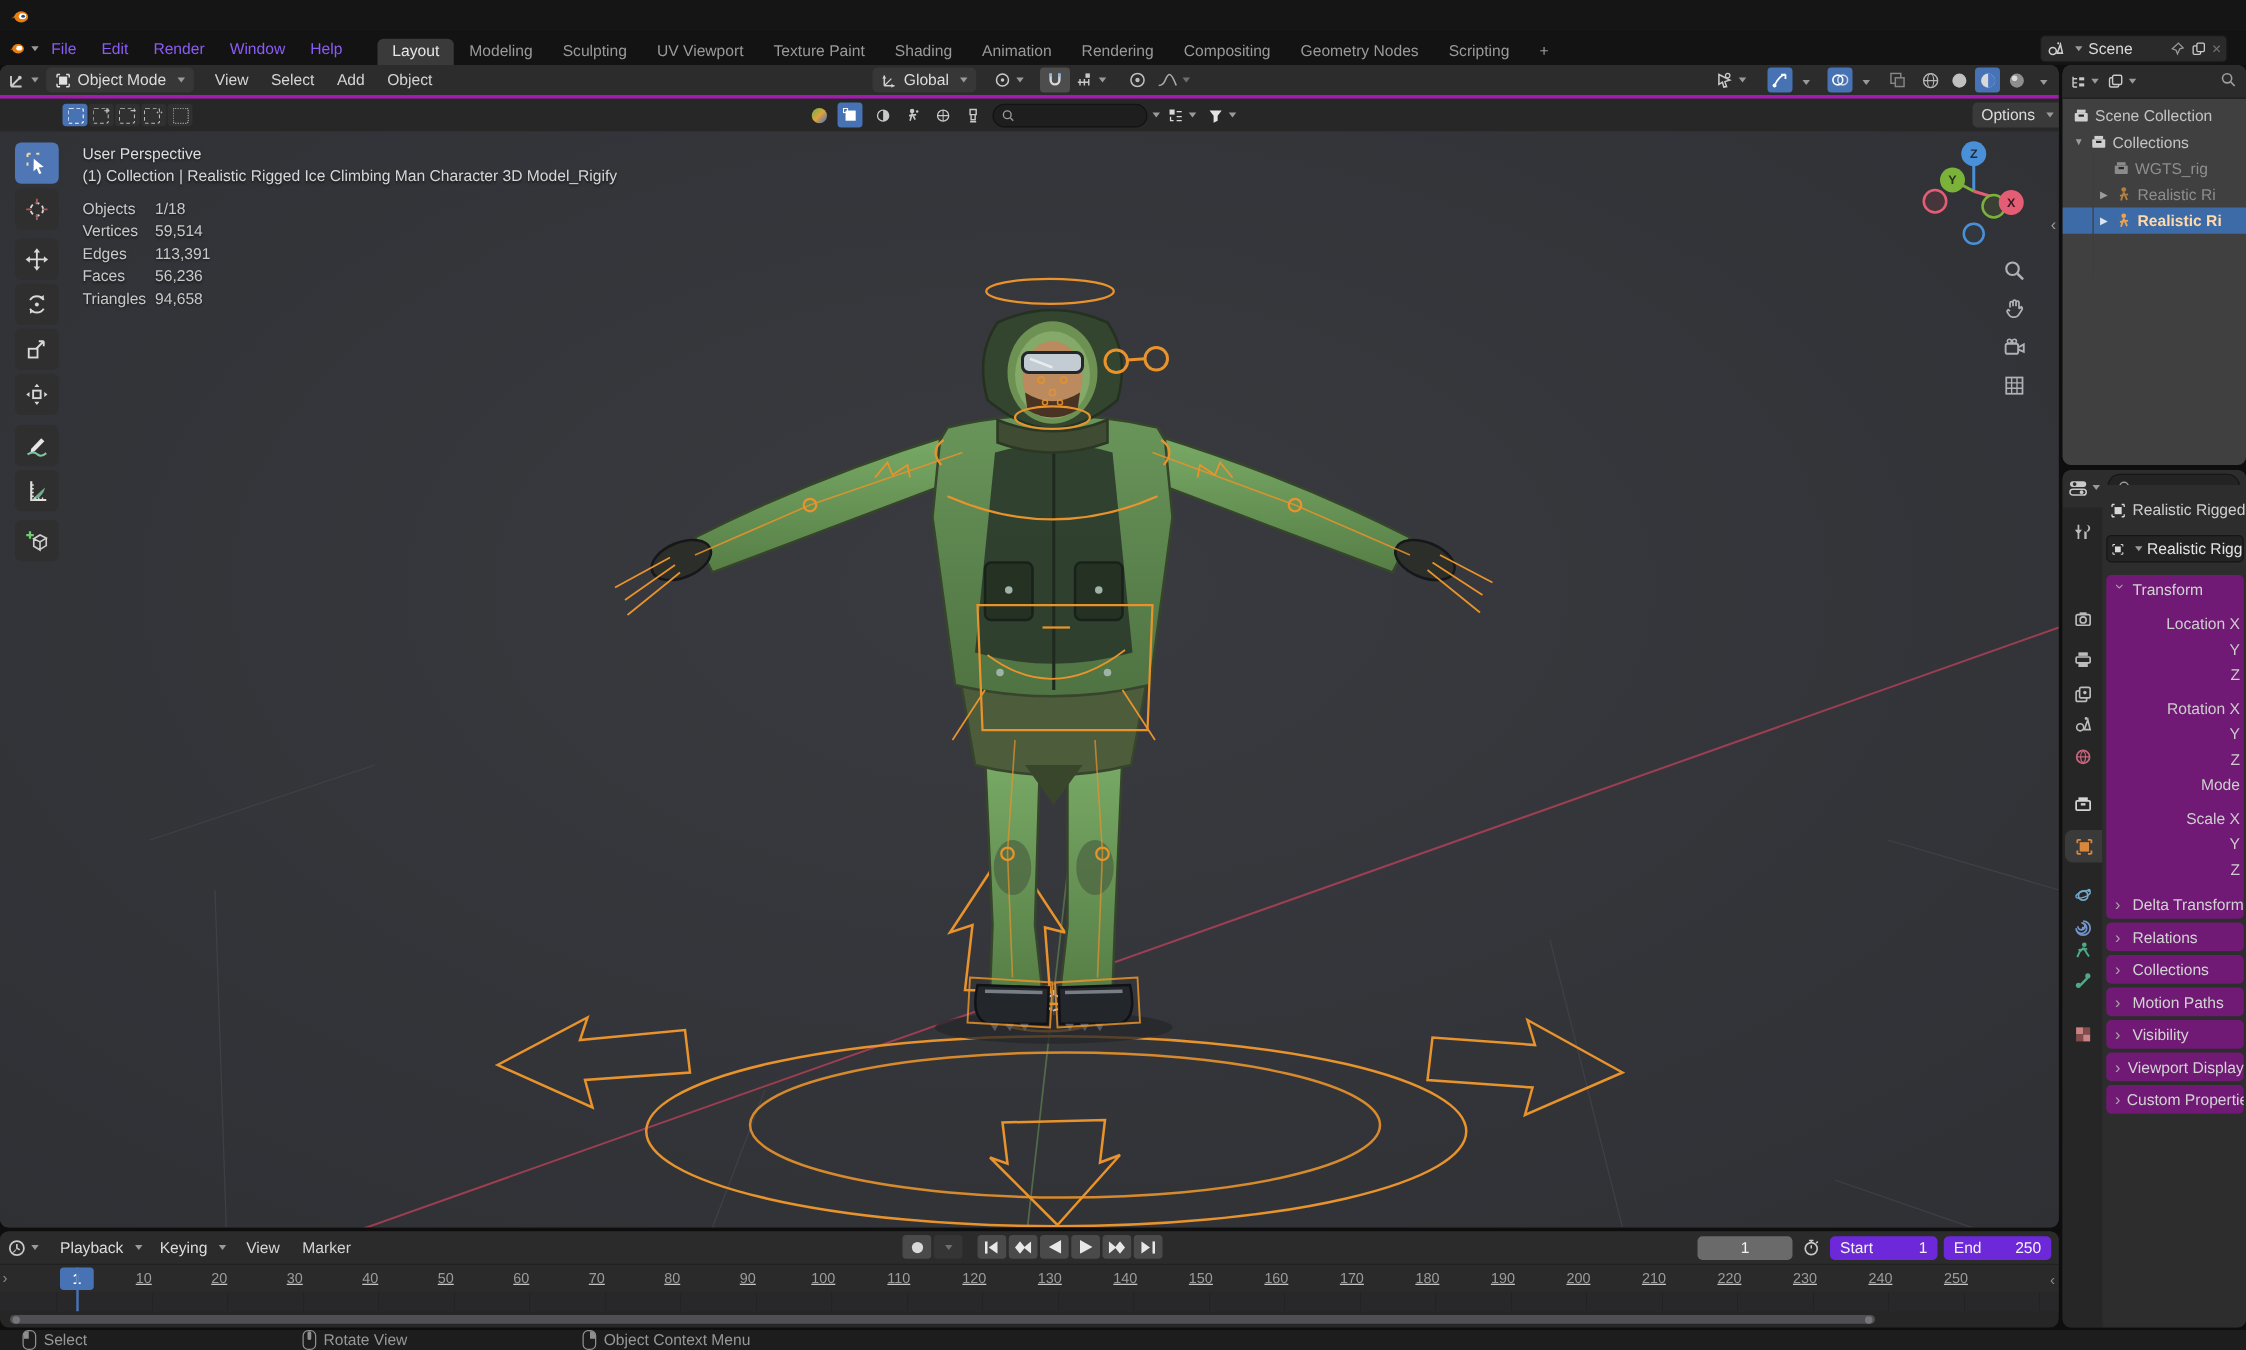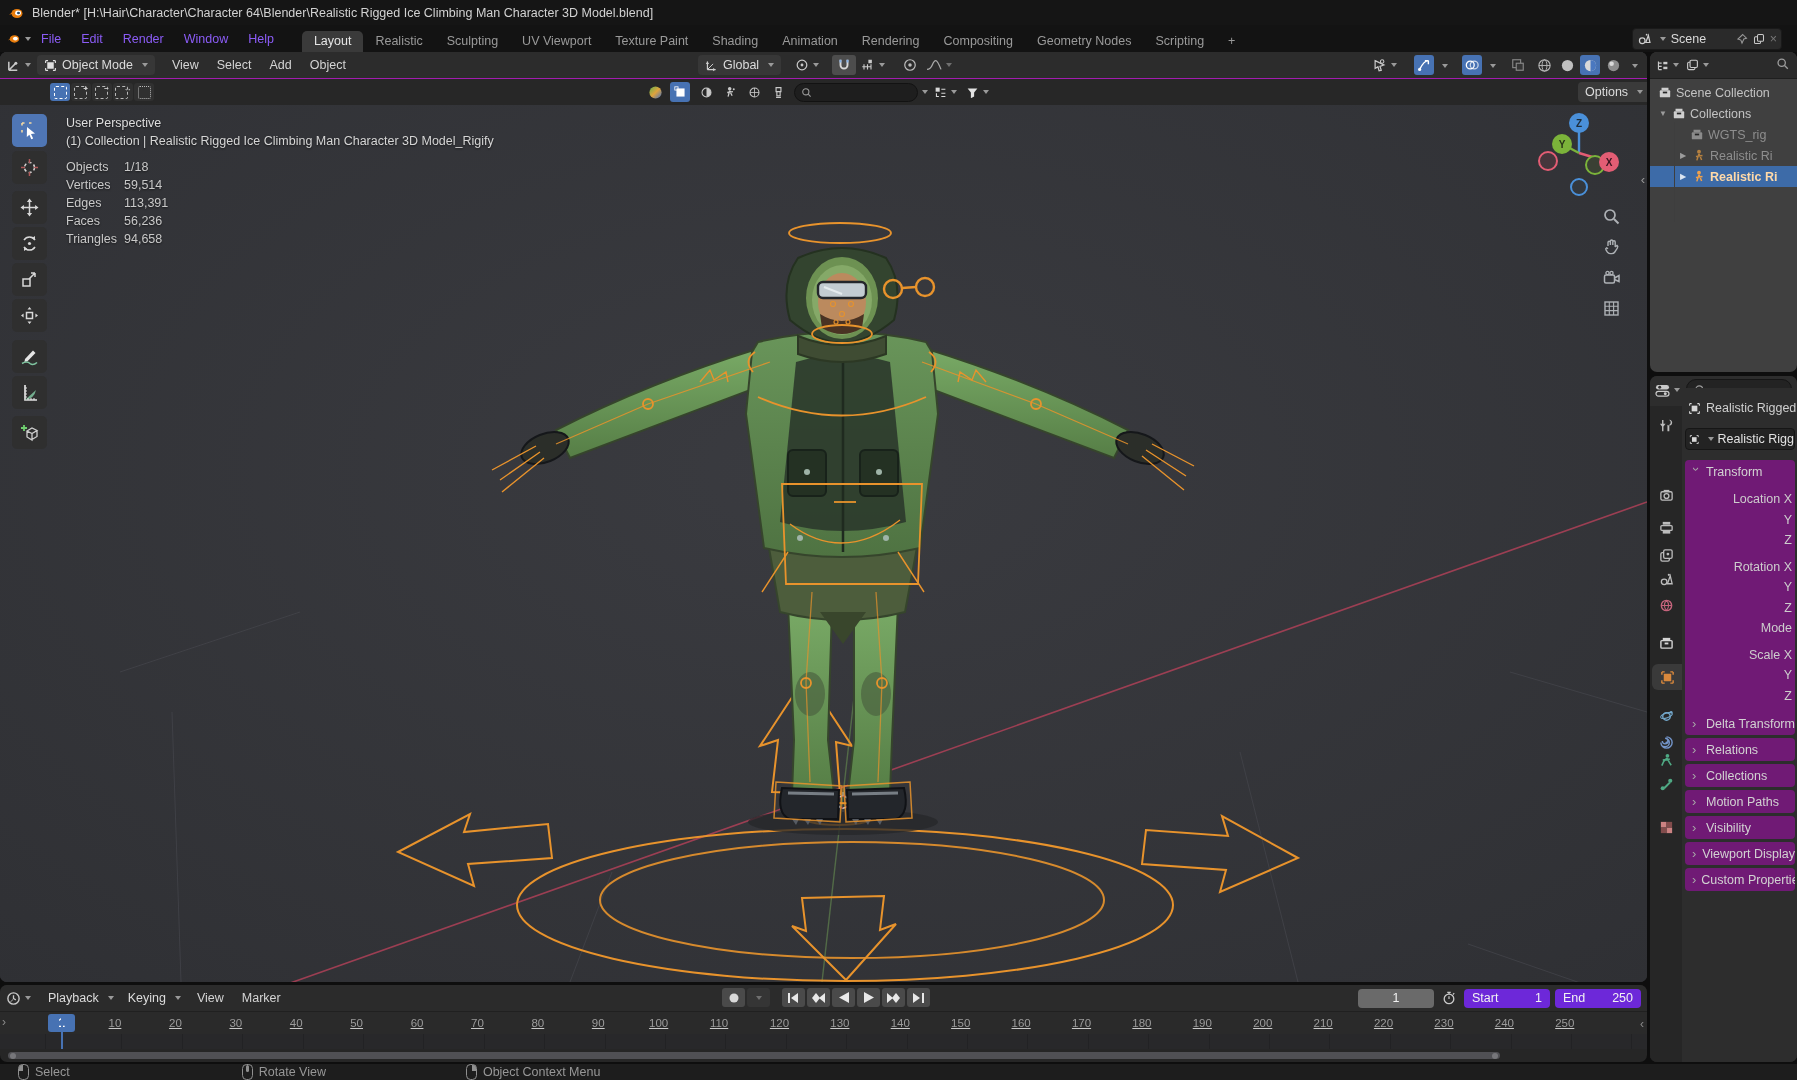--- a/index.html
+++ b/index.html
@@ -19,21 +19,21 @@
   .wstab.active{background:#3a3a3a;color:#e6e6e6;}
   #scene-group{position:absolute;right:15px;top:3px;height:20px;display:flex;align-items:center;background:#2a2a2a;border:1px solid #1a1a1a;border-radius:4px;padding:0 4px;gap:5px;color:#d9d9d9;}
   
   .region{position:absolute;border-radius:7px;overflow:hidden;}
   #viewport{left:0;top:52px;width:1647px;height:930px;background:#34353a;}
   #outliner{left:1650px;top:52px;width:147px;height:320px;background:#404040;}
   #propspanel{left:1650px;top:376px;width:147px;height:686px;background:#2d2d2d;}
   #timeline{left:0;top:985px;width:1647px;height:77px;background:#262626;}
   #statusbar{left:0;top:1064px;width:1797px;height:16px;background:#1d1d1d;display:flex;align-items:center;color:#979797;border-radius:0;}
   
-  #vp-h1{left:0;top:0;width:100%;height:27px;background:#2c2c2c;display:flex;align-items:center;border-bottom:1px solid #a21caf;box-sizing:border-box;z-index:30;}
+  #vp-h1{left:0;top:0;width:100%;height:27px;background:#2c2c2c;display:flex;align-items:center;border-bottom:3px solid #a21caf;box-sizing:border-box;z-index:30;}
   #vp-h2{left:0;top:27px;width:100%;height:26px;background:#272727;display:flex;align-items:center;box-sizing:border-box;z-index:30;}
   .hbtn{display:inline-flex;align-items:center;gap:5px;background:#373737;border-radius:4px;padding:0 7px;height:20px;color:#dcdcdc;white-space:nowrap;}
   .hmenu{padding:0 9px;color:#d4d4d4;white-space:nowrap;}
   .icobtn{display:inline-flex;align-items:center;justify-content:center;height:20px;min-width:20px;border-radius:3px;}
   .icobtn.on{background:#4772b3;}
   .icobtn.pressed{background:#4d4d4d;}
   .sq{width:11px;height:11px;border:1px dashed #b9b9b9;border-radius:2px;}
   .selmode{width:20px;height:18px;display:flex;align-items:center;justify-content:center;background:#303030;border-radius:3px;margin-right:1px;}
   .selmode.on{background:#4772b3;}
   #vp-search{display:flex;align-items:center;background:#1e1e1e;border:1px solid #121212;border-radius:10px;height:17px;width:116px;padding-left:6px;gap:4px;}
@@ -87,40 +87,39 @@
 
 <div id="stage">
 
   <div id="titlebar" class="abs">
     <svg width="16" height="16" viewBox="0 0 16 16">
       <ellipse cx="9" cy="8.5" rx="5.5" ry="4.5" fill="#e87d0d"></ellipse>
       <ellipse cx="10" cy="8" rx="3" ry="2.4" fill="#fff"></ellipse>
       <ellipse cx="10.5" cy="8" rx="1.5" ry="1.2" fill="#2a4d6e"></ellipse>
       <path d="M1 10 L6 5.5 L8 7 Z" fill="#e87d0d"></path>
     </svg>
-    <span style="margin-left:8px;">Blender* [H:\Hair\Character\Character 64\Blender\Realistic Rigged Ice Climbing Man Character 3D Model.blend]</span>
   </div>
 
   <div id="topbar" class="abs">
     <span class="icobtn" style="margin-left:6px;">
       <svg width="15" height="15" viewBox="0 0 16 16">
           <ellipse cx="9" cy="8.5" rx="5" ry="4" fill="#e87d0d"></ellipse>
           <ellipse cx="10" cy="8" rx="2.6" ry="2" fill="#fff"></ellipse>
           <path d="M2 10 L6.5 6 L8 7.2 Z" fill="#e87d0d"></path>
         </svg>
       <span class="cv"></span>
     </span>
     <span class="menu">File</span>
     <span class="menu">Edit</span>
     <span class="menu">Render</span>
     <span class="menu">Window</span>
     <span class="menu">Help</span>
     <span style="width:18px;"></span>
     <span class="wstab active">Layout</span>
-    <span class="wstab">Realistic</span>
+    <span class="wstab">Modeling</span>
     <span class="wstab">Sculpting</span>
     <span class="wstab">UV Viewport</span>
     <span class="wstab">Texture Paint</span>
     <span class="wstab">Shading</span>
     <span class="wstab">Animation</span>
     <span class="wstab">Rendering</span>
     <span class="wstab">Compositing</span>
     <span class="wstab">Geometry Nodes</span>
     <span class="wstab">Scripting</span>
     <span class="wstab">+</span>

